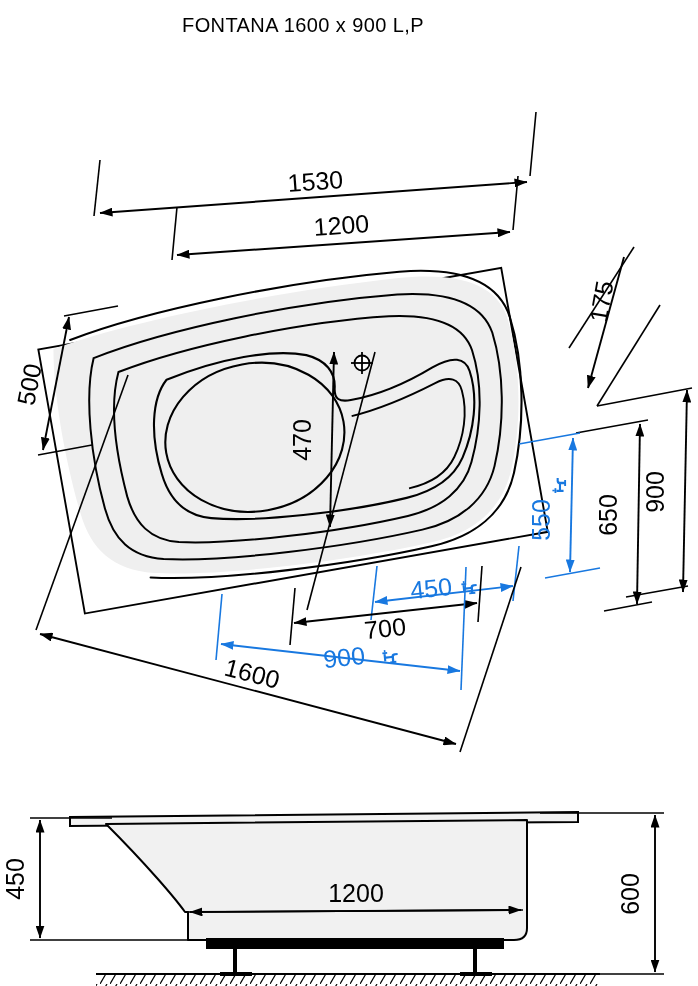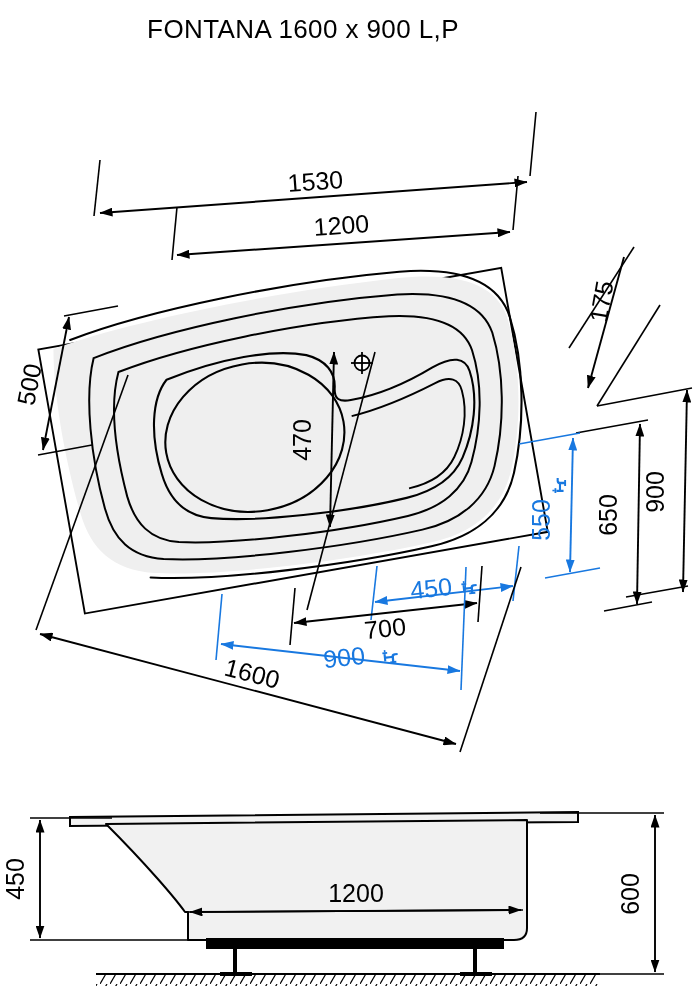--- a/index.html
+++ b/index.html
@@ -8,21 +8,21 @@
     width:698px;height:986px;
     font-family:"Liberation Sans","DejaVu Sans",sans-serif;
     overflow:hidden;
     position:relative;
   }
   #sheet{position:absolute;left:0;top:0;width:698px;height:986px;}
   .title{
     position:absolute;
     left:0;top:14px;width:606px;
     text-align:center;
-    font-size:26px;
+    font-size:20px;
     font-weight:400;
     color:#000;
     letter-spacing:0.4px;
     font-family:"Liberation Sans","DejaVu Sans",sans-serif;
   }
   svg{display:block;}
   text{font-family:"Liberation Sans","DejaVu Sans",sans-serif;}
 </style>
 </head>
 <body>

